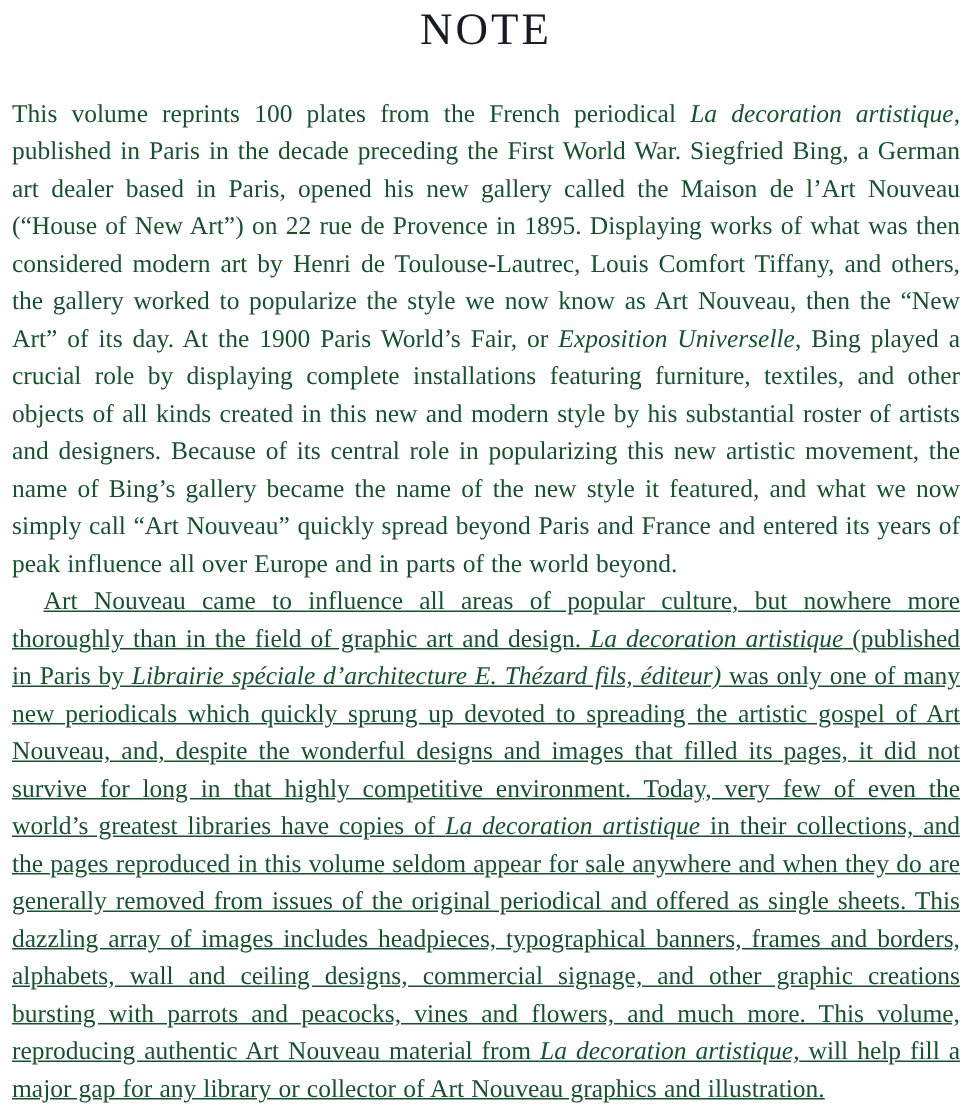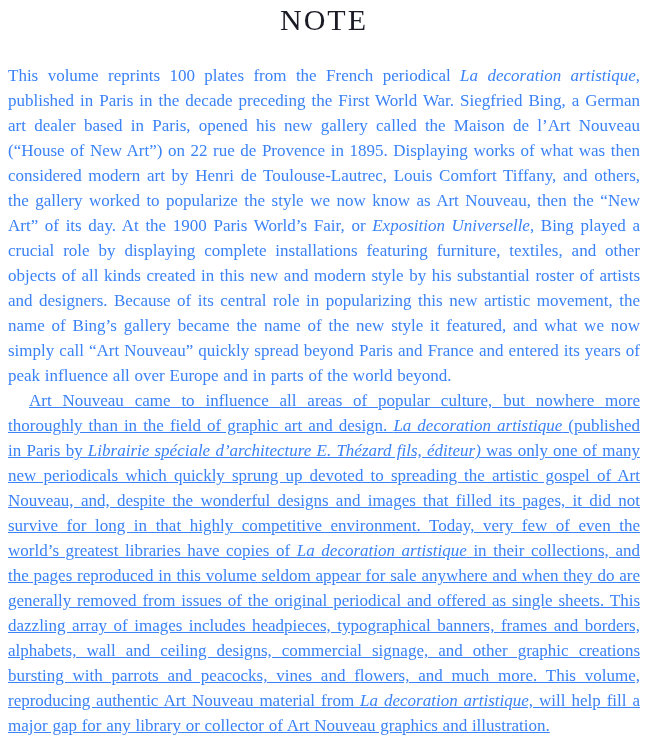--- a/index.html
+++ b/index.html
@@ -28,21 +28,21 @@
     font-size: 30px;
     line-height: 34px;
     letter-spacing: 2px;
     color: #1b1b26;
   }
   .body-para {
     margin: 0;
     text-align: justify;
     font-size: 17px;
     line-height: 25px;
-    color: #3b82f6;
+    color: #14532d;
     word-spacing: 0.5px;
   }
   .body-para.first {
     margin-top: 26px;
   }
   .body-para.indented {
     text-indent: 21px;
     text-decoration: underline;
   }
   .italic {

